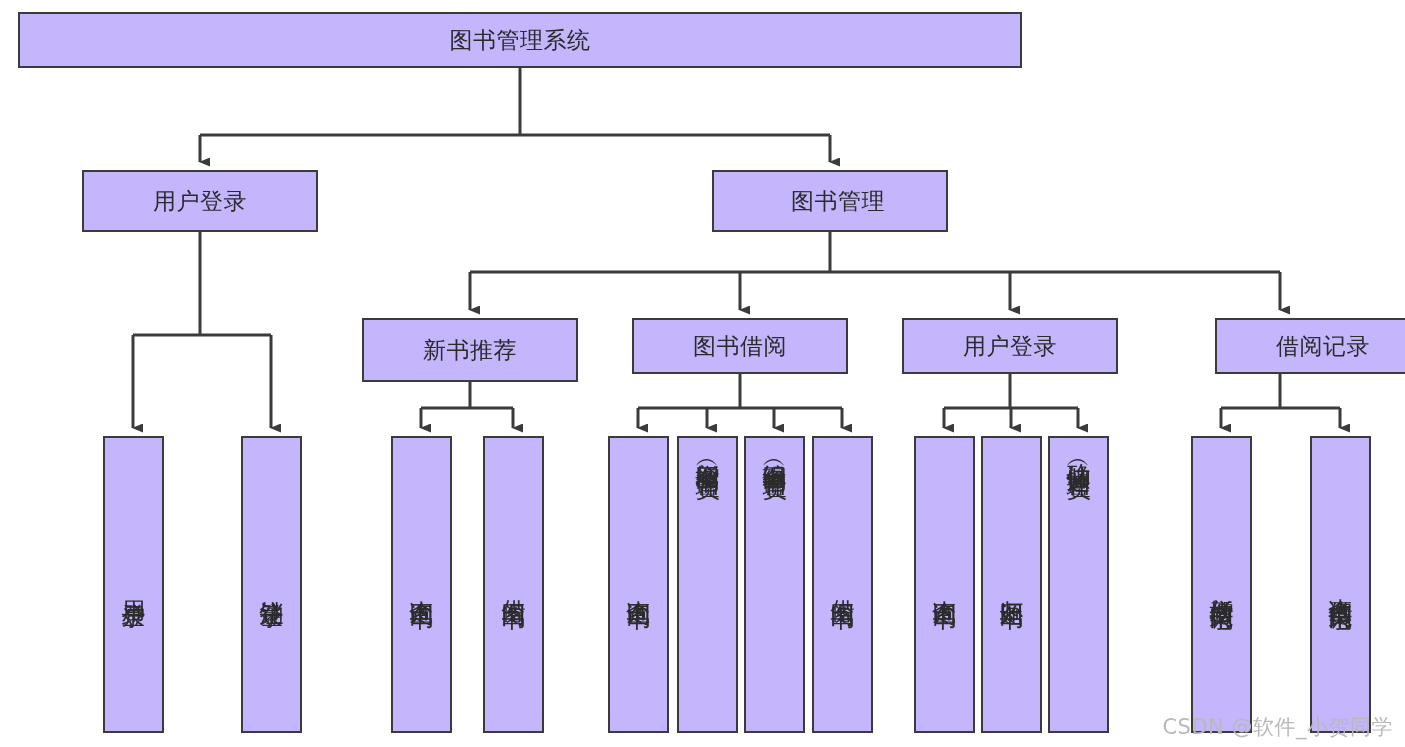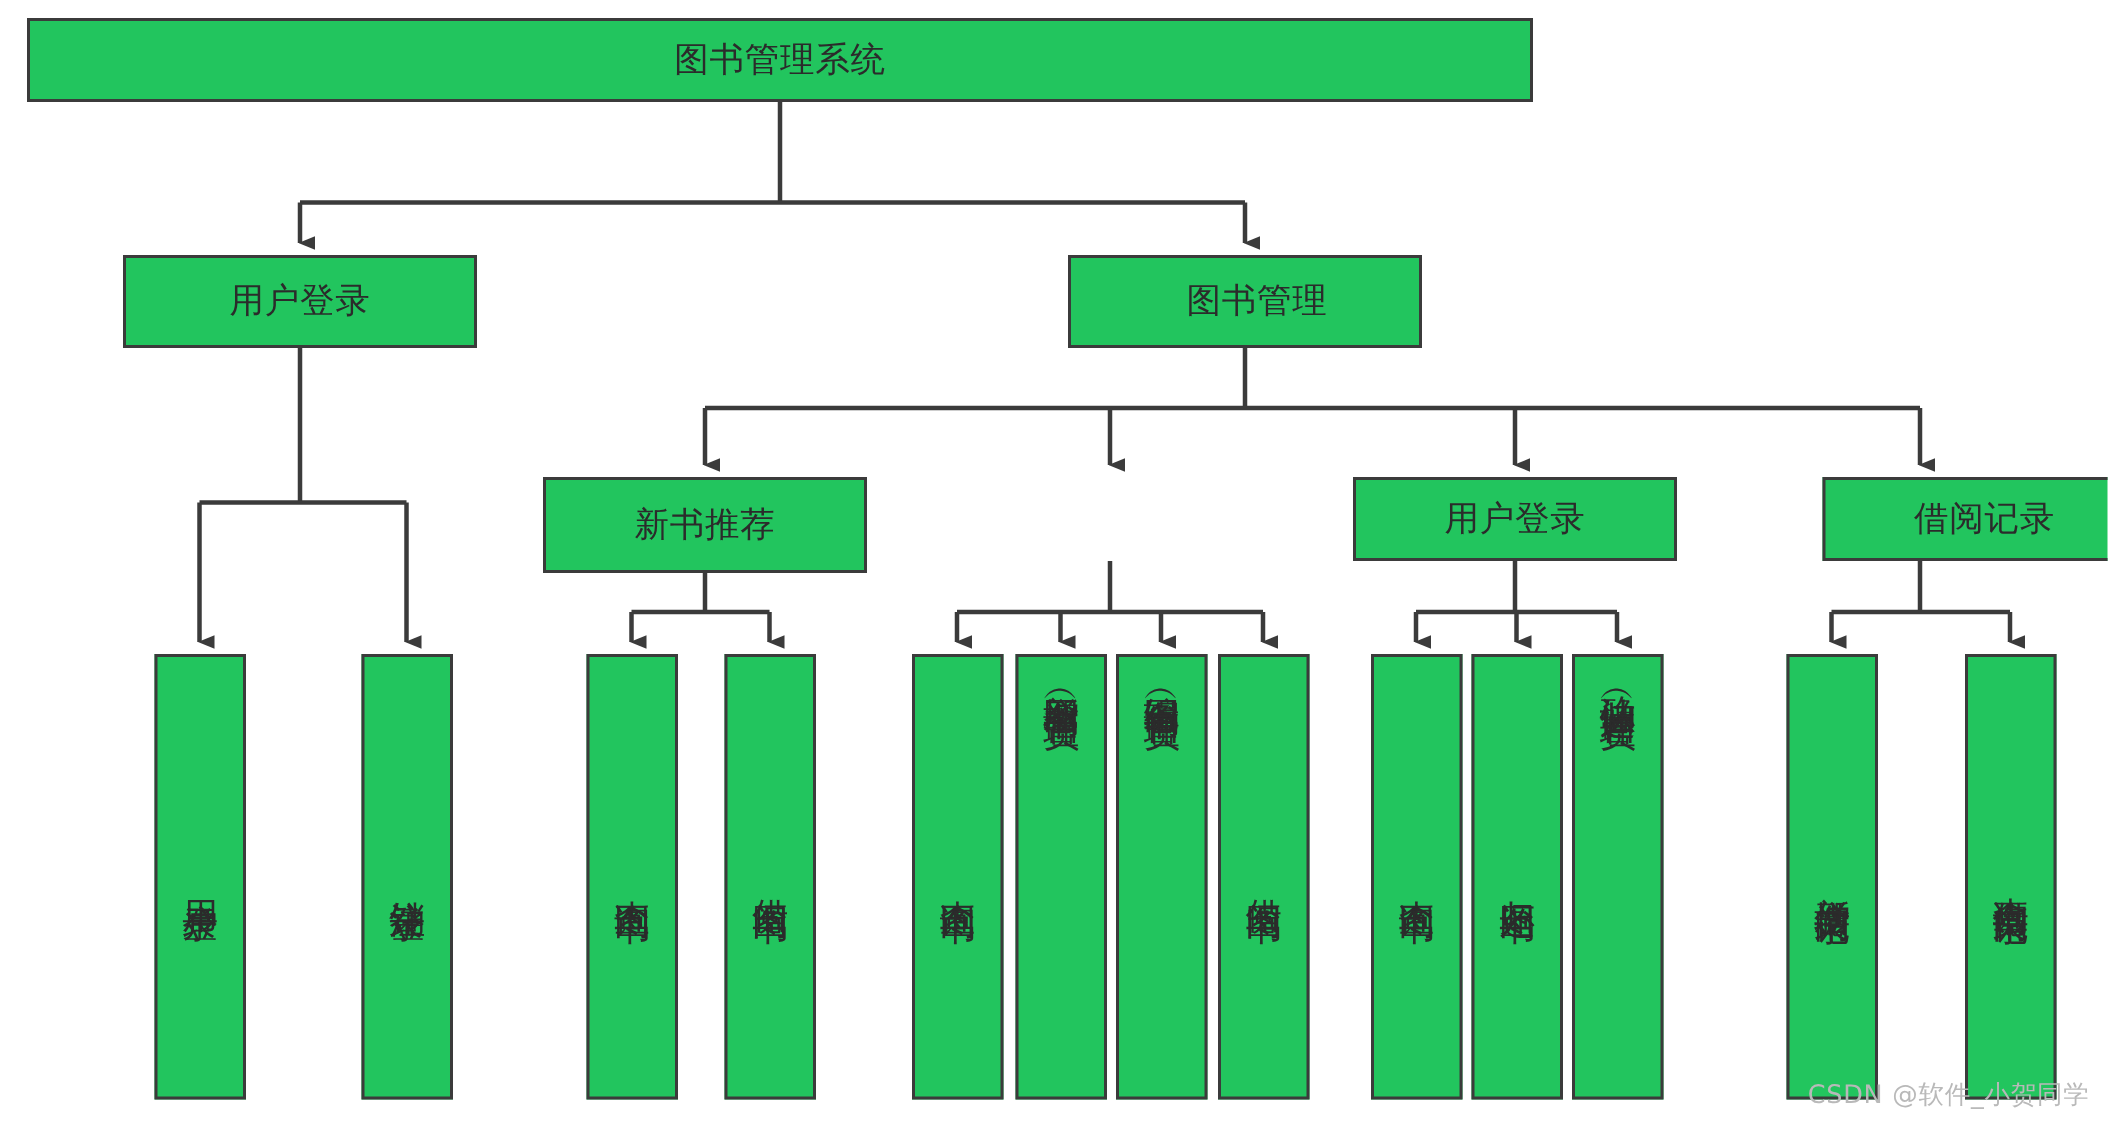--- a/index.html
+++ b/index.html
@@ -25,21 +25,21 @@
     left: 0;
     top: 0;
     width: 1405px;
     height: 747px;
     pointer-events: none;
   }
   .node {
     position: absolute;
     box-sizing: border-box;
     border: 2px solid #3b3b3b;
-    background: #22c55e;
+    background: #c4b5fd;
     display: flex;
     align-items: center;
     justify-content: center;
     color: #2b2b2b;
     z-index: 2;
   }
   .node .label {
     color: #2b2b2b;
     line-height: 1.15;
     letter-spacing: 0.5px;
@@ -63,21 +63,21 @@
     display: block;
   }
   .node.vertical.centered {
     align-items: center;
     padding-top: 0;
   }
   .watermark {
     position: absolute;
     right: 12px;
     bottom: 6px;
-    font-size: 17px;
+    font-size: 21px;
     color: #b9b9b9;
     letter-spacing: 0.5px;
     white-space: nowrap;
     z-index: 3;
   }
 </style>
 </head>
 <body>
 
 <div id="diagram-root">
@@ -142,20 +142,23 @@
   <div class="node horizontal" style="left:82px; top:170px; width:236px; height:62px;">
     <span class="label">用户登录</span>
   </div>
   <div class="node horizontal" style="left:712px; top:170px; width:236px; height:62px;padding-left:16px;">
     <span class="label">图书管理</span>
   </div>
 
   <div class="node horizontal" style="left:362px; top:318px; width:216px; height:64px;">
     <span class="label">新书推荐</span>
   </div>
+  <div class="node horizontal" style="left:632px; top:318px; width:216px; height:56px;">
+    <span class="label">图书借阅</span>
+  </div>
   <div class="node horizontal" style="left:902px; top:318px; width:216px; height:56px;">
     <span class="label">用户登录</span>
   </div>
   <div class="node horizontal" style="left:1172px; top:318px; width:216px; height:56px;margin-left:43px;">
     <span class="label">借阅记录</span>
   </div>
 
   <div class="node vertical centered" style="left:103px; top:436px; width:61px; height:297px;">
     <span class="label">用户登录</span>
   </div>

